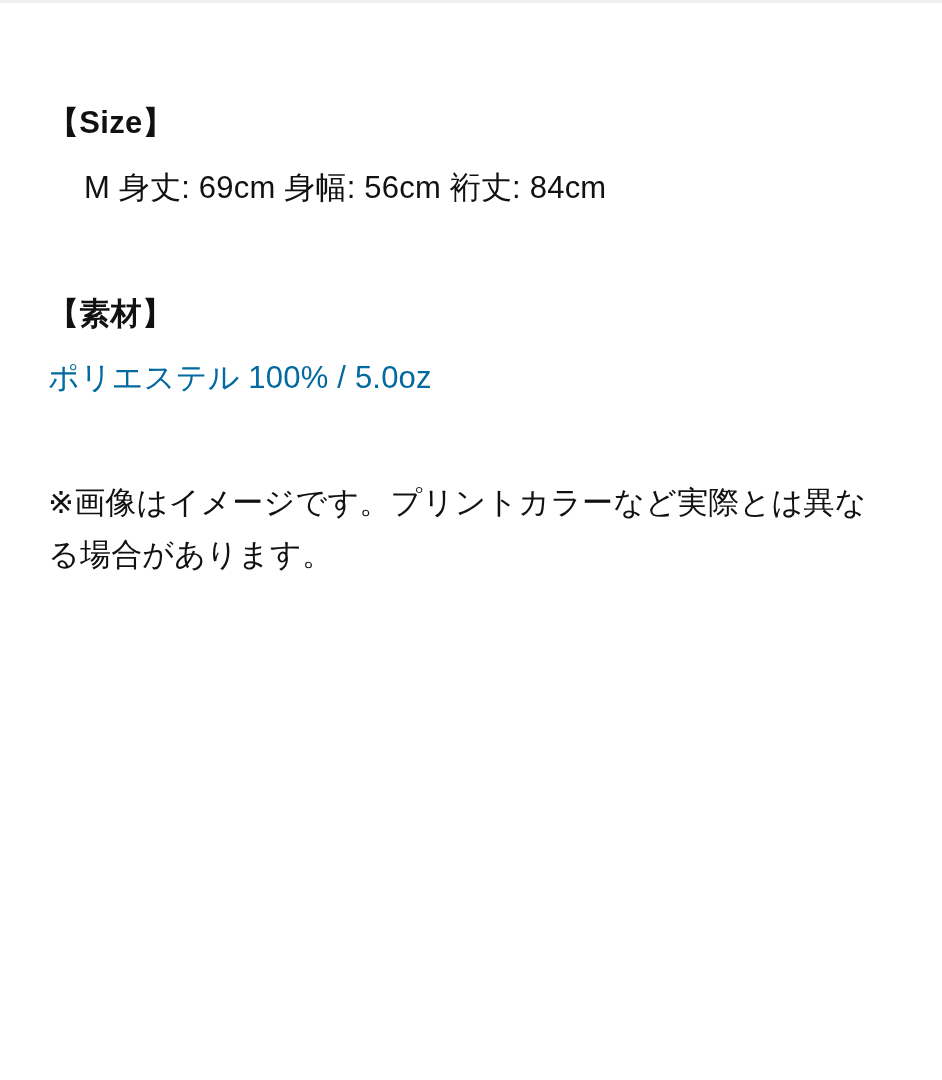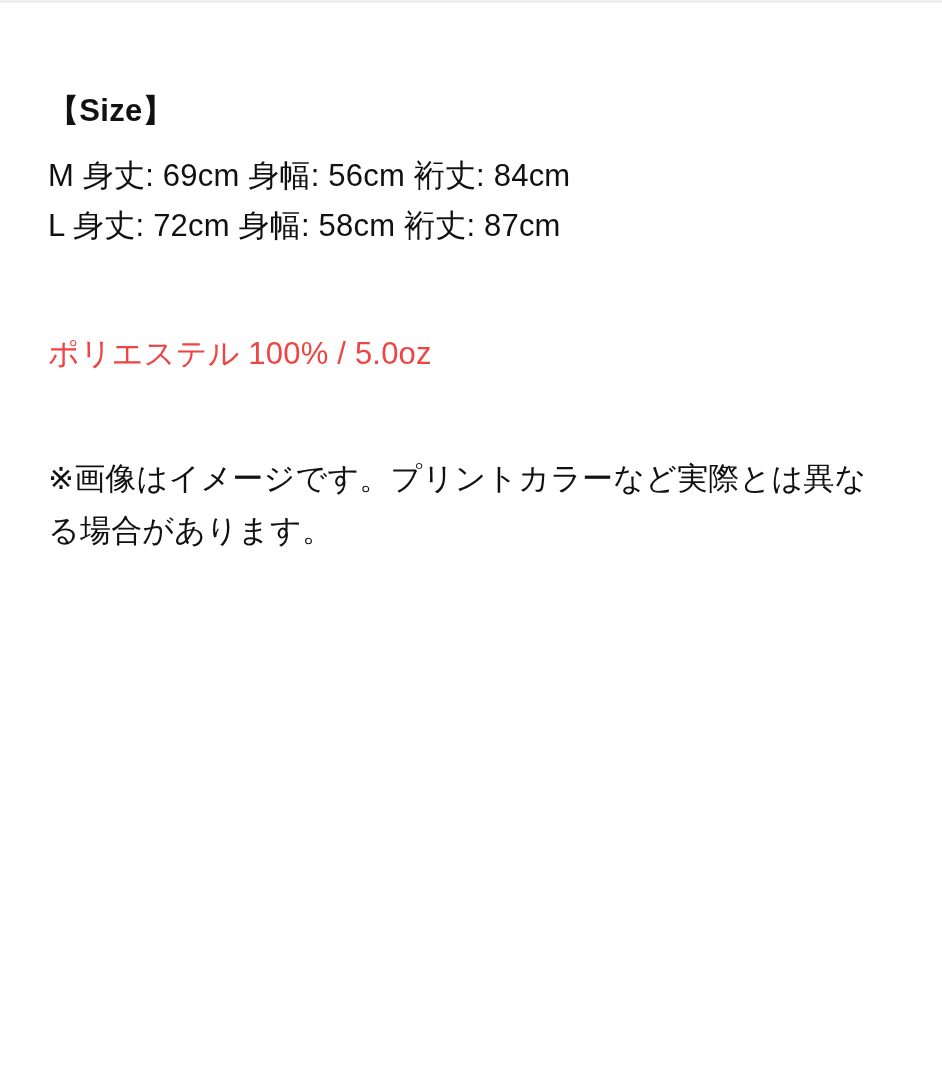--- a/index.html
+++ b/index.html
@@ -24,50 +24,51 @@
   .top-rule {
     position: absolute;
     top: 0;
     left: 0;
     width: 942px;
     height: 3px;
     background: #efefef;
   }
   .content {
     position: absolute;
-    top: 88px;
+    top: 100px;
     left: 48px;
     right: 40px;
   }
   .section-heading {
     font-size: 31px;
     line-height: 1.5;
     font-weight: 700;
     letter-spacing: 0.3px;
     color: #111111;
     margin: 0 0 16px 0;
   }
   .spec-line {
     font-size: 31px;
     line-height: 1.62;
     font-weight: 400;
     color: #111111;
     letter-spacing: 0.2px;
     white-space: nowrap;
+    margin-left: 36px;
   }
   .block-gap-large {
     height: 78px;
   }
   .block-gap-medium {
     height: 74px;
   }
   .material-line {
     font-size: 31px;
     line-height: 1.6;
-    color: #ef4444;
+    color: #0369a1;
     letter-spacing: 0.2px;
   }
   .note {
     font-size: 31px;
     line-height: 1.68;
     color: #111111;
     letter-spacing: 0.2px;
     margin: 0 16px 6px 0;
     max-width: 855px;
   }
@@ -77,24 +78,24 @@
 
 <div class="page">
 
   <div class="top-rule"></div>
 
   <div class="content">
 
     <h2 class="section-heading">【Size】</h2>
 
     <div class="spec-line">M 身丈: 69cm 身幅: 56cm 裄丈: 84cm</div>
-    <div class="spec-line">L 身丈: 72cm 身幅: 58cm 裄丈: 87cm</div>
 
     <div class="block-gap-large"></div>
 
+    <h2 class="section-heading">【素材】</h2>
 
     <div class="material-line">ポリエステル 100% / 5.0oz</div>
 
     <div class="block-gap-medium"></div>
 
     <p class="note">※画像はイメージです。プリントカラーなど実際とは異なる場合があります。</p>
 
   </div>
 </div>
 

